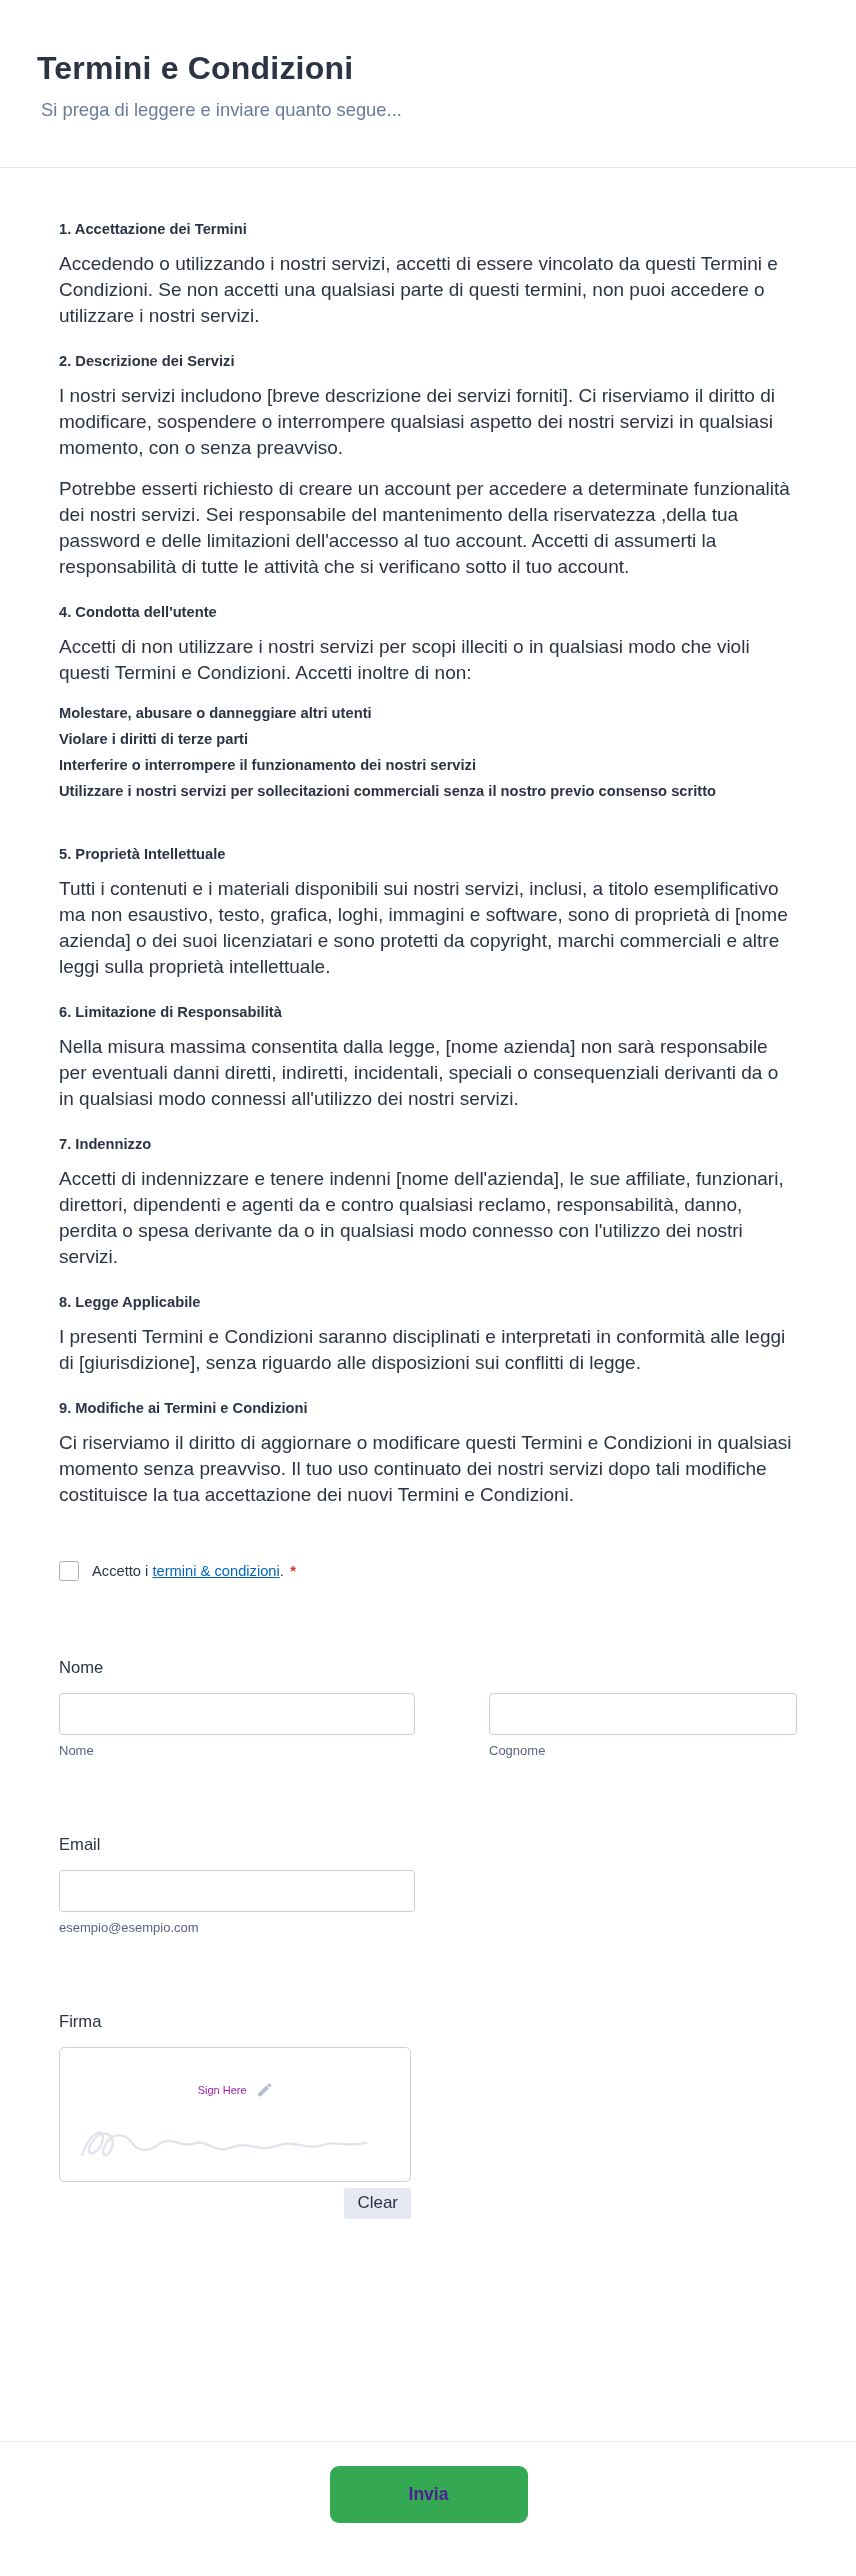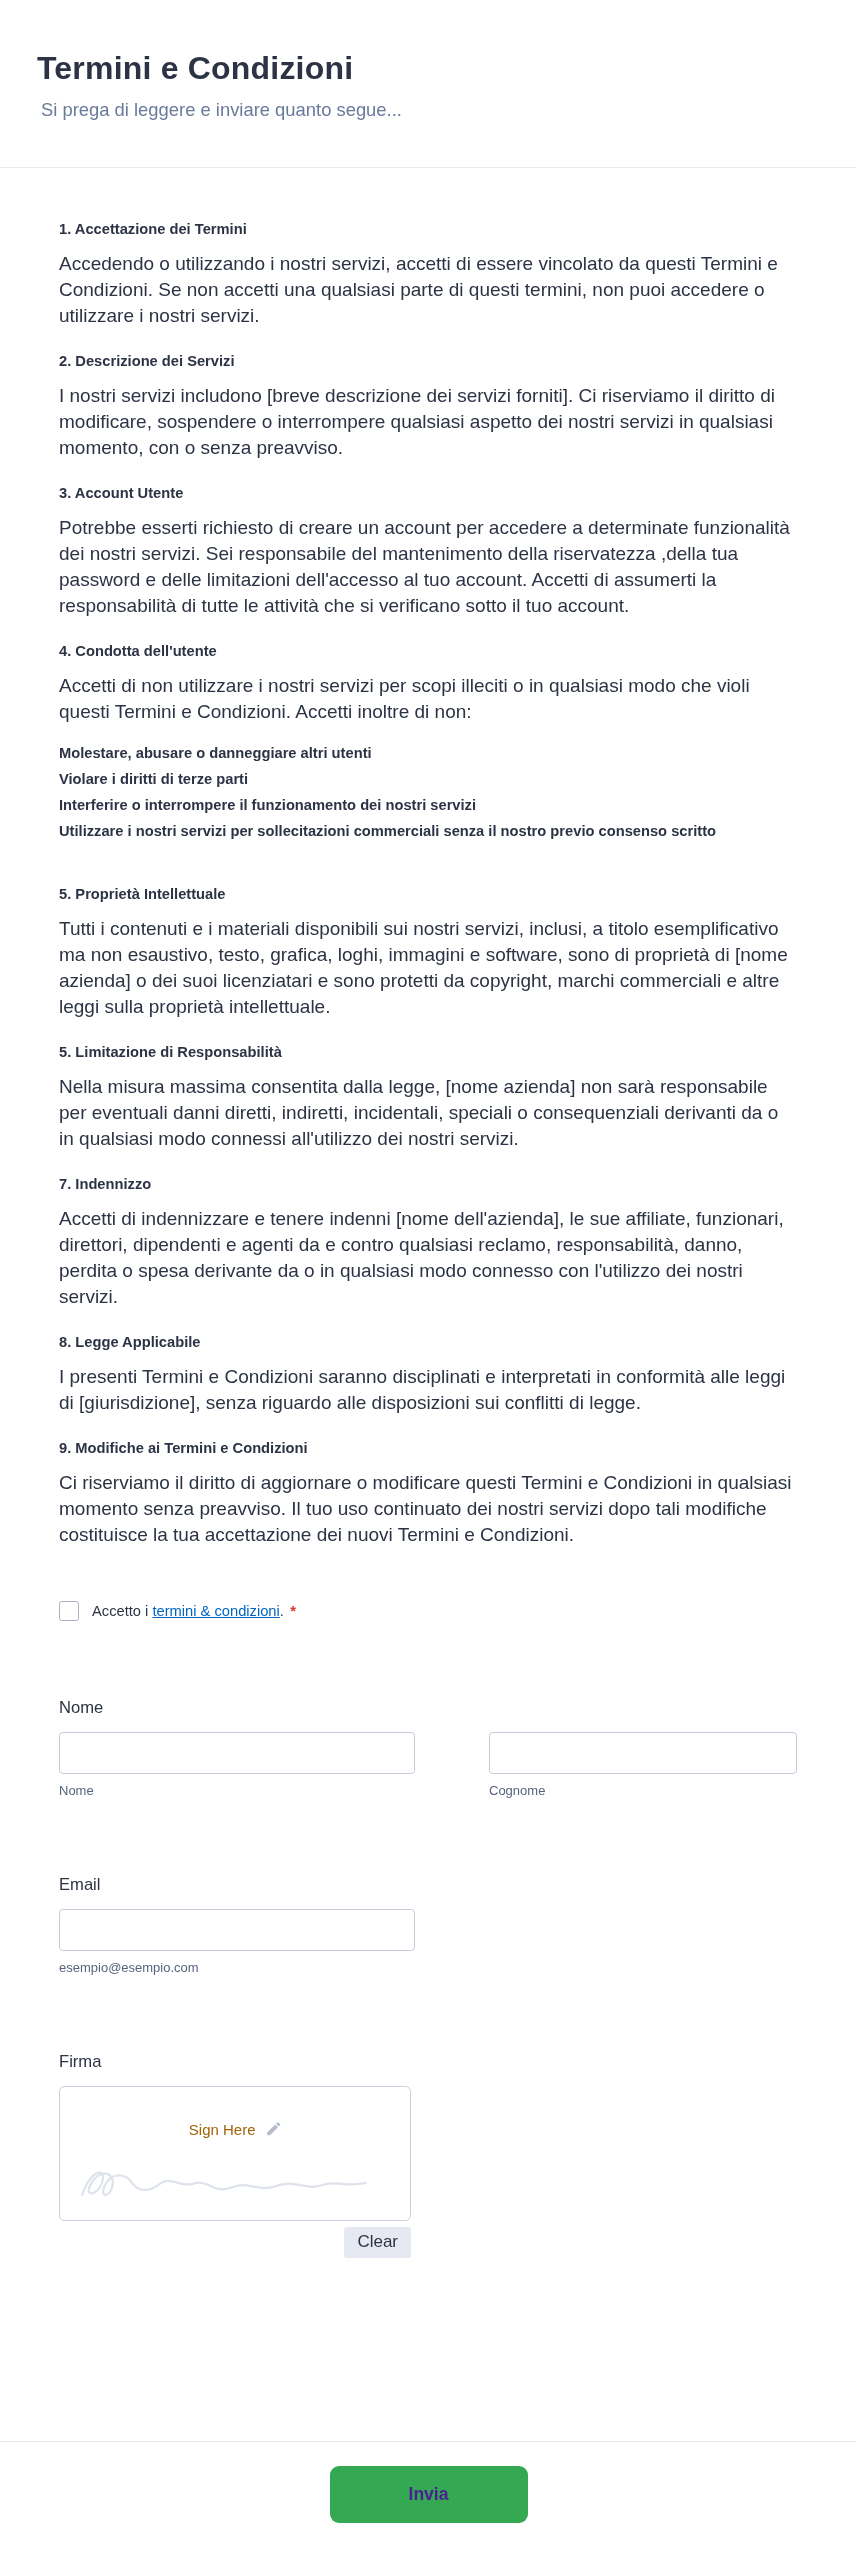--- a/index.html
+++ b/index.html
@@ -82,22 +82,22 @@
     border-radius: 5.5px;
     background: #fff;
     cursor: crosshair;
     overflow: hidden;
   }
   .sig-hint {
     position: absolute;
     top: 33px; left: 1px; right: 0;
     display: flex; justify-content: center; align-items: center;
     gap: 9.2px;
-    color: #a16207;
-    font-size: 15px;
+    color: #a21caf;
+    font-size: 11px;
   }
   .sig-squiggle { position: absolute; left: 13px; bottom: 14.7px; }
   .clear-btn {
     align-self: flex-end;
     margin-top: 5.5px;
     background: #e6e9f2;
     border: none;
     border-radius: 2.8px;
     color: #2c3345;
     font-size: 17px;
@@ -134,33 +134,32 @@
 
   <hr class="divider">
 
   <main class="content">
 
     <section id="terms">
         <h3 class="terms-heading">1. Accettazione dei Termini</h3>
         <p class="terms-para">Accedendo o utilizzando i nostri servizi, accetti di essere vincolato da questi Termini e Condizioni. Se non accetti una qualsiasi parte di questi termini, non puoi accedere o utilizzare i nostri servizi.</p>
         <h3 class="terms-heading">2. Descrizione dei Servizi</h3>
         <p class="terms-para">I nostri servizi includono [breve descrizione dei servizi forniti]. Ci riserviamo il diritto di modificare, sospendere o interrompere qualsiasi aspetto dei nostri servizi in qualsiasi momento, con o senza preavviso.</p>
-        <h3 class="terms-heading">3. Account Utente</h3>
         <p class="terms-para">Potrebbe esserti richiesto di creare un account per accedere a determinate funzionalità dei nostri servizi. Sei responsabile del mantenimento della riservatezza ,della tua password e delle limitazioni dell'accesso al tuo account. Accetti di assumerti la responsabilità di tutte le attività che si verificano sotto il tuo account.</p>
         <h3 class="terms-heading">4. Condotta dell'utente</h3>
         <p class="terms-para">Accetti di non utilizzare i nostri servizi per scopi illeciti o in qualsiasi modo che violi questi Termini e Condizioni. Accetti inoltre di non:</p>
         <div class="terms-list">
           <div class="terms-list-item">Molestare, abusare o danneggiare altri utenti</div>
           <div class="terms-list-item">Violare i diritti di terze parti</div>
           <div class="terms-list-item">Interferire o interrompere il funzionamento dei nostri servizi</div>
           <div class="terms-list-item">Utilizzare i nostri servizi per sollecitazioni commerciali senza il nostro previo consenso scritto</div>
         </div>
         <h3 class="terms-heading">5. Proprietà Intellettuale</h3>
         <p class="terms-para">Tutti i contenuti e i materiali disponibili sui nostri servizi, inclusi, a titolo esemplificativo ma non esaustivo, testo, grafica, loghi, immagini e software, sono di proprietà di [nome azienda] o dei suoi licenziatari e sono protetti da copyright, marchi commerciali e altre leggi sulla proprietà intellettuale.</p>
-        <h3 class="terms-heading">5. Limitazione di Responsabilità</h3>
+        <h3 class="terms-heading">6. Limitazione di Responsabilità</h3>
         <p class="terms-para">Nella misura massima consentita dalla legge, [nome azienda] non sarà responsabile per eventuali danni diretti, indiretti, incidentali, speciali o consequenziali derivanti da o in qualsiasi modo connessi all'utilizzo dei nostri servizi.</p>
         <h3 class="terms-heading">7. Indennizzo</h3>
         <p class="terms-para">Accetti di indennizzare e tenere indenni [nome dell'azienda], le sue affiliate, funzionari, direttori, dipendenti e agenti da e contro qualsiasi reclamo, responsabilità, danno, perdita o spesa derivante da o in qualsiasi modo connesso con l'utilizzo dei nostri servizi.</p>
         <h3 class="terms-heading">8. Legge Applicabile</h3>
         <p class="terms-para">I presenti Termini e Condizioni saranno disciplinati e interpretati in conformità alle leggi di [giurisdizione], senza riguardo alle disposizioni sui conflitti di legge.</p>
         <h3 class="terms-heading">9. Modifiche ai Termini e Condizioni</h3>
         <p class="terms-para">Ci riserviamo il diritto di aggiornare o modificare questi Termini e Condizioni in qualsiasi momento senza preavviso. Il tuo uso continuato dei nostri servizi dopo tali modifiche costituisce la tua accettazione dei nuovi Termini e Condizioni.</p>
       </section>
 
     <div class="agree-row">

